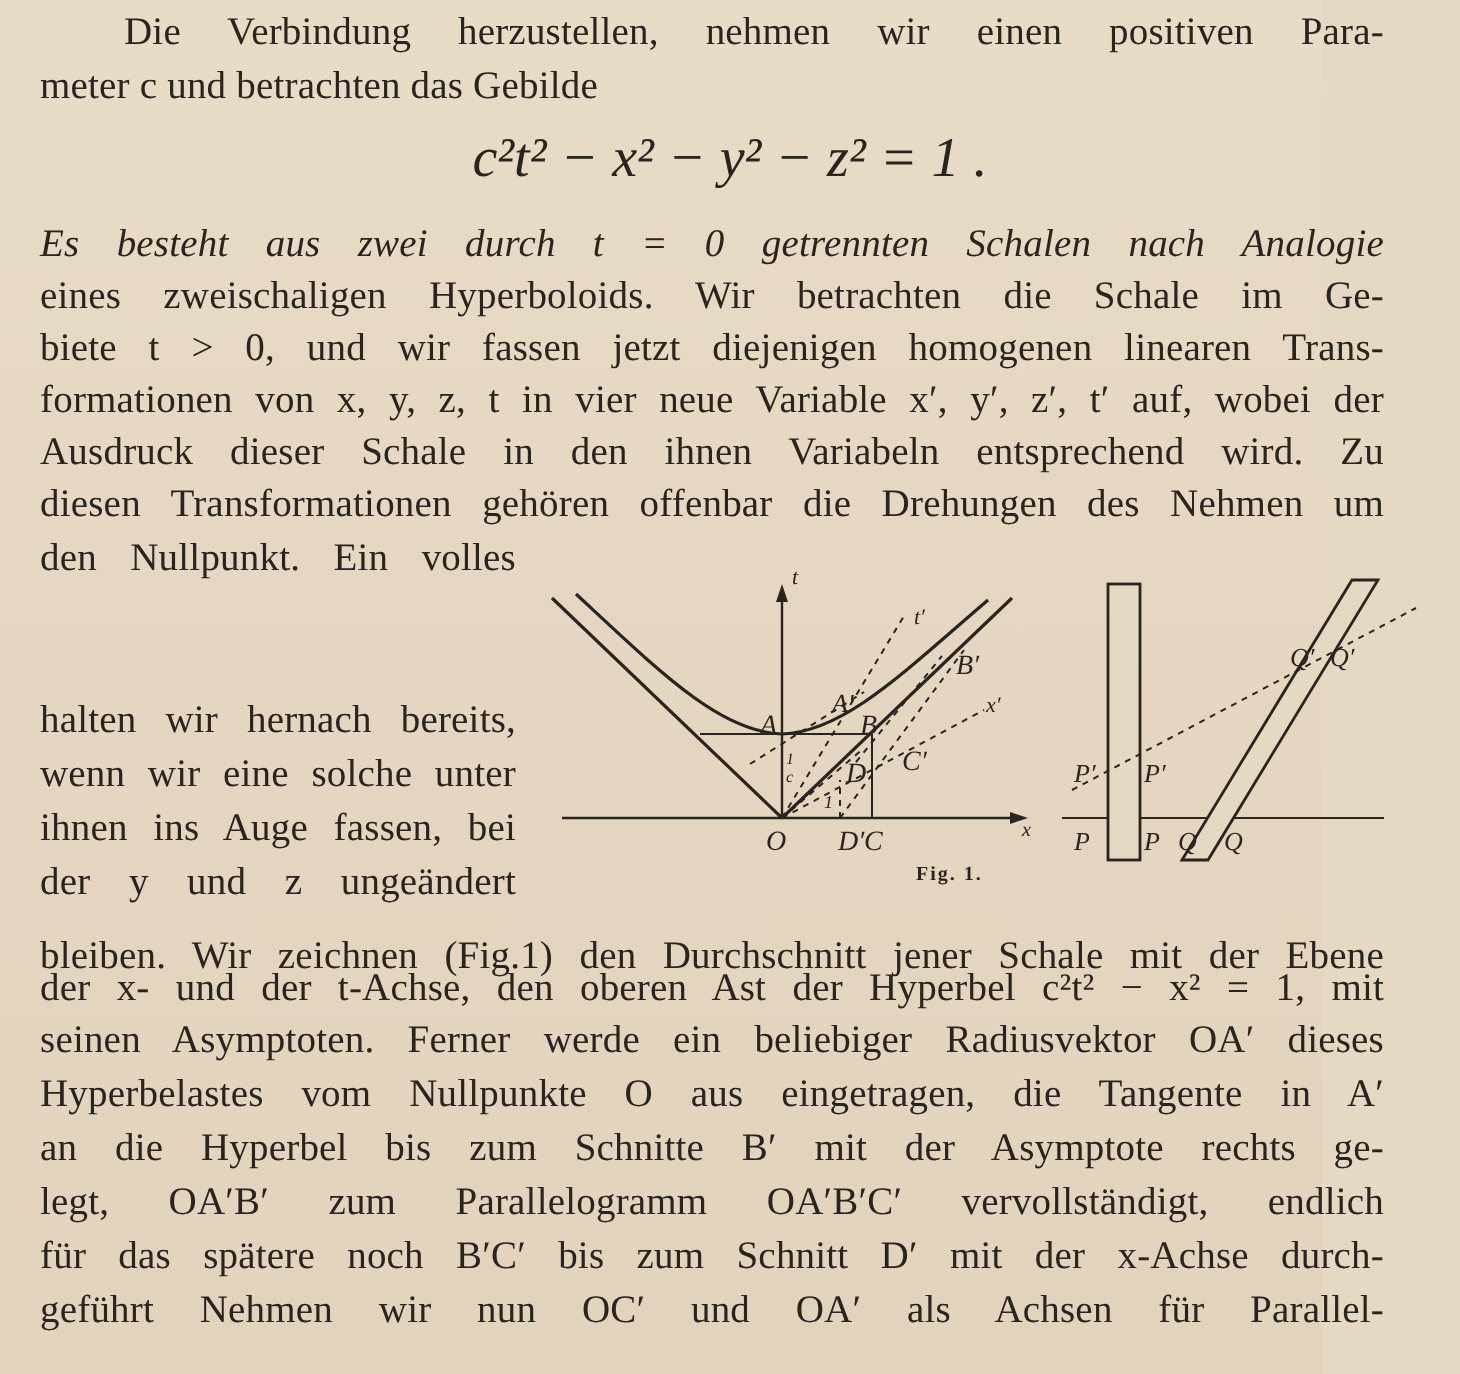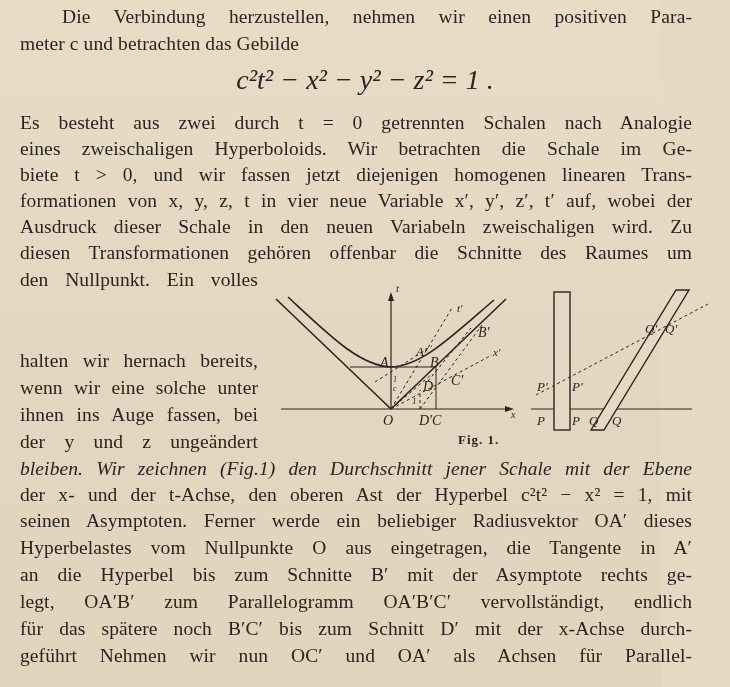--- a/index.html
+++ b/index.html
@@ -7,49 +7,49 @@
        font-family:"Liberation Serif","DejaVu Serif",serif;color:#2a2420;}
   .page{position:absolute;left:0;top:0;width:661px;height:687px;
         background:linear-gradient(180deg,#e9dcc7 0%,#e4d6c0 50%,#e2d3bd 100%);}
   .line{position:absolute;left:20px;width:672px;font-size:19.5px;line-height:26px;
         white-space:nowrap;text-align:justify;text-align-last:justify;letter-spacing:0.1px;}
   .line.short{width:238px;}
   .line.indent{left:62px;width:630px;}
   .line.last-left{text-align-last:left;}
   .formula{position:absolute;left:0;width:730px;text-align:center;font-size:28px;font-style:italic;}
   .fig{position:absolute;left:0;top:0;}
-  .figcap{position:absolute;left:458px;top:432px;font-size:13px;font-weight:bold;letter-spacing:1px;}
+  .figcap{position:absolute;left:458px;top:432px;font-size:10px;font-weight:bold;letter-spacing:1px;}
   .lbl{font-family:"Liberation Serif","DejaVu Serif",serif;font-style:italic;fill:#2a2420;}
 </style>
 </head>
 <body>
 
 <div class="page">
 
   <div class="line indent" style="top:4px;">Die Verbindung herzustellen, nehmen wir einen positiven Para-</div>
   <div class="line last-left" style="top:31px;">
     <span>meter c und betrachten das Gebilde</span>
   </div>
 
   <div class="formula" style="top:64px;">c²t² − x² − y² − z² = 1 .</div>
 
-  <div class="line" style="top:110px;">Es besteht aus zwei durch t = 0 getrennten Schalen nach Analogie</div>
+  <div class="line" style="top:110px;font-style:italic;">Es besteht aus zwei durch t = 0 getrennten Schalen nach Analogie</div>
   <div class="line" style="top:136px;">eines zweischaligen Hyperboloids.  Wir betrachten die Schale im Ge-</div>
   <div class="line" style="top:162px;">biete t &gt; 0, und wir fassen jetzt diejenigen homogenen linearen Trans-</div>
   <div class="line" style="top:188px;">formationen von x, y, z, t in vier neue Variable x′, y′, z′, t′ auf, wobei der</div>
-  <div class="line" style="top:214px;">Ausdruck dieser Schale in den neuen Variabeln zweischaligen wird. Zu</div>
-  <div class="line" style="top:240px;">diesen Transformationen gehören offenbar die Schnitte des Raumes um</div>
+  <div class="line" style="top:214px;">Ausdruck dieser Schale in den ihnen Variabeln entsprechend wird. Zu</div>
+  <div class="line" style="top:240px;">diesen Transformationen gehören offenbar die Drehungen des Nehmen um</div>
 
   <div class="line short" style="top:267px;">den Nullpunkt. Ein volles</div>
   <div class="line short" style="top:348px;">halten wir hernach bereits,</div>
   <div class="line short" style="top:375px;">wenn wir eine solche unter</div>
   <div class="line short" style="top:402px;">ihnen ins Auge fassen, bei</div>
   <div class="line short" style="top:429px;">der y und z ungeändert</div>
 
-  <div class="line" style="top:456px;font-style:italic;">bleiben. Wir zeichnen (Fig.1) den Durchschnitt jener Schale mit der Ebene</div>
+  <div class="line" style="top:466px;">bleiben. Wir zeichnen (Fig.1) den Durchschnitt jener Schale mit der Ebene</div>
   <div class="line" style="top:482px;">der x- und der t-Achse, den oberen Ast der Hyperbel c²t² − x² = 1, mit</div>
   <div class="line" style="top:508px;">seinen Asymptoten.  Ferner werde ein beliebiger Radiusvektor OA′ dieses</div>
   <div class="line" style="top:535px;">Hyperbelastes vom Nullpunkte O aus eingetragen, die Tangente in A′</div>
   <div class="line" style="top:562px;">an die Hyperbel bis zum Schnitte B′ mit der Asymptote rechts ge-</div>
   <div class="line" style="top:589px;">legt, OA′B′ zum Parallelogramm OA′B′C′ vervollständigt, endlich</div>
   <div class="line" style="top:616px;">für das spätere noch B′C′ bis zum Schnitt D′ mit der x-Achse durch-</div>
   <div class="line" style="top:643px;">geführt  Nehmen wir nun OC′ und OA′ als Achsen für Parallel-</div>
 
   <svg class="fig" width="730" height="687">
     <g stroke="#2a2420" fill="none" stroke-width="1.6">

